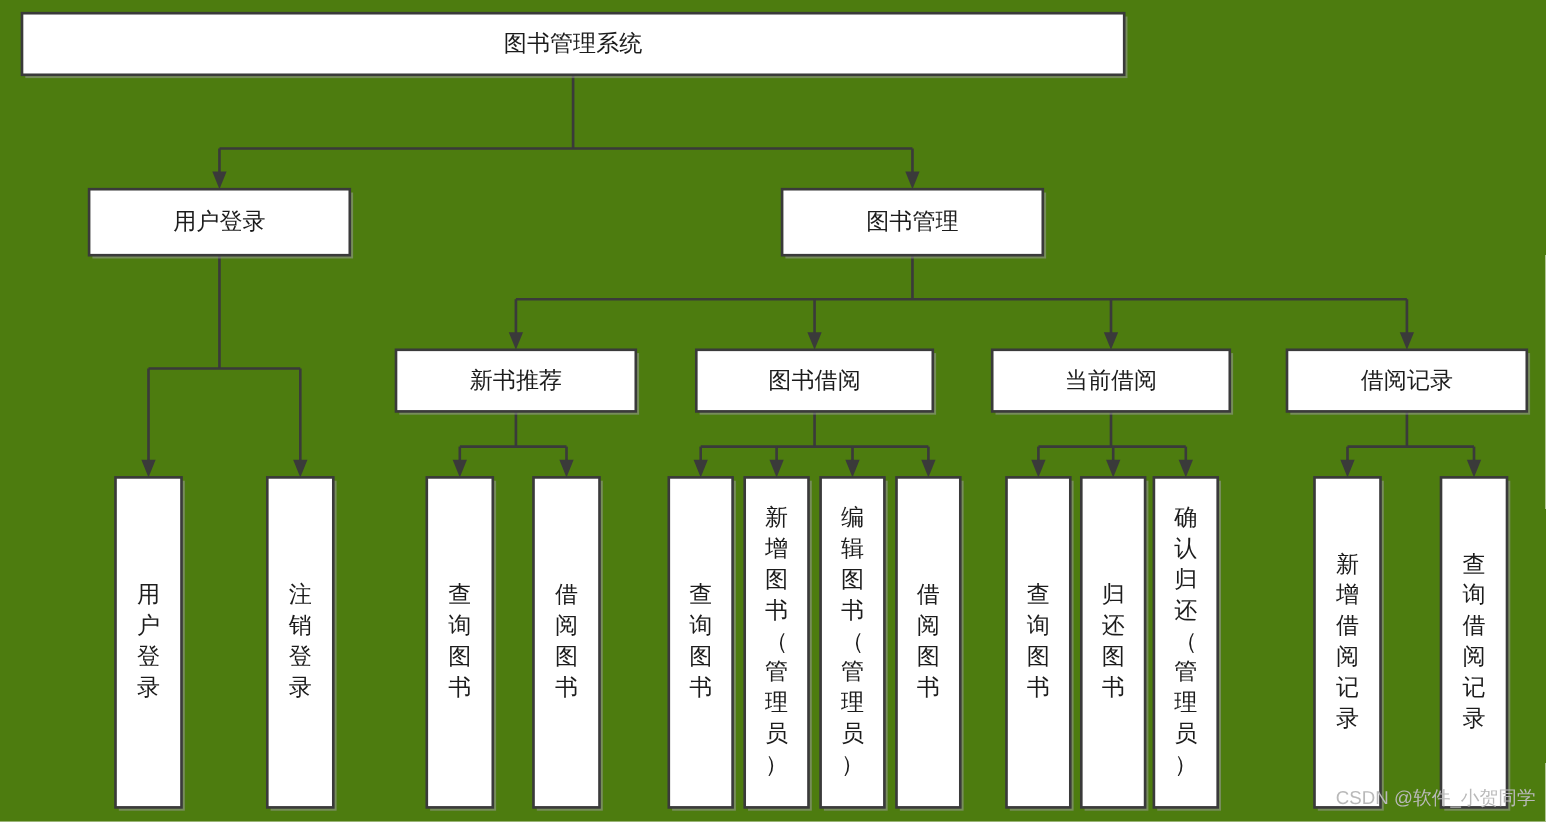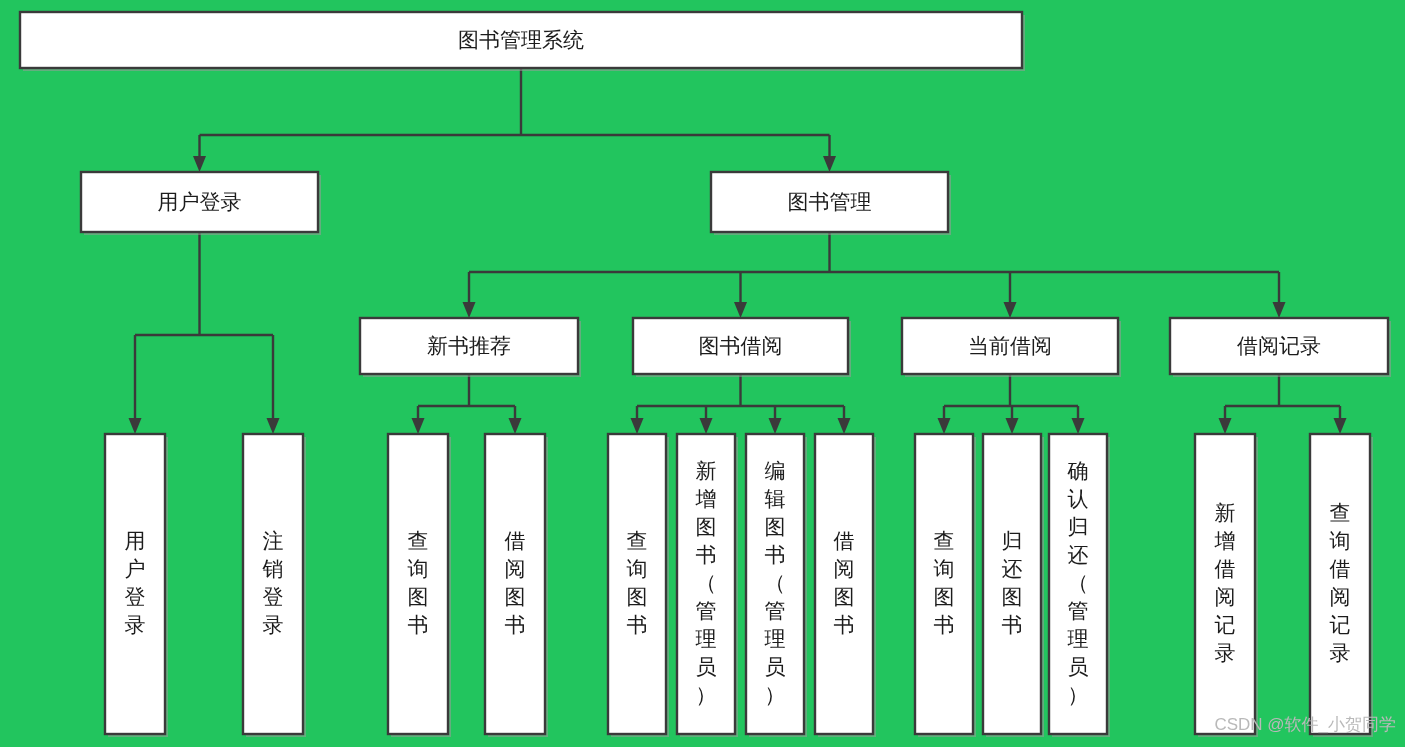--- a/index.html
+++ b/index.html
@@ -9,21 +9,21 @@
     background: #ffffff;
   }
   body {
     font-family: "Liberation Sans", "DejaVu Sans", sans-serif;
     color: #1a1a1a;
   }
   #diagram-root {
     position: relative;
     width: 1405px;
     height: 747px;
-    background: #22c55e;
+    background: #4d7c0f;
     overflow: hidden;
   }
   svg.diagram-canvas {
     position: absolute;
     top: 0;
     left: 0;
     width: 1405px;
     height: 747px;
   }
   .node-box {

